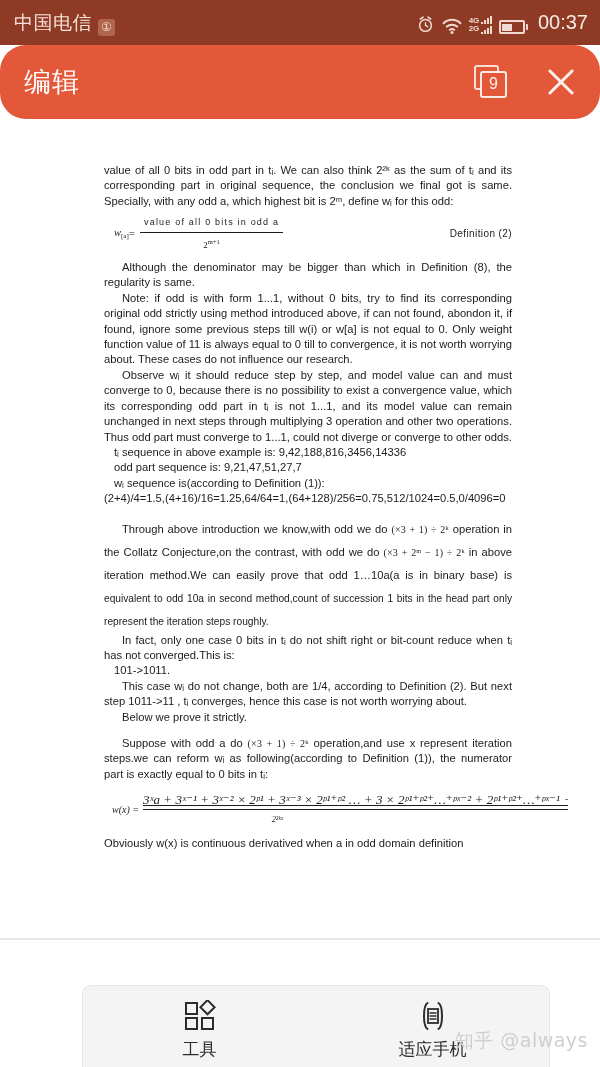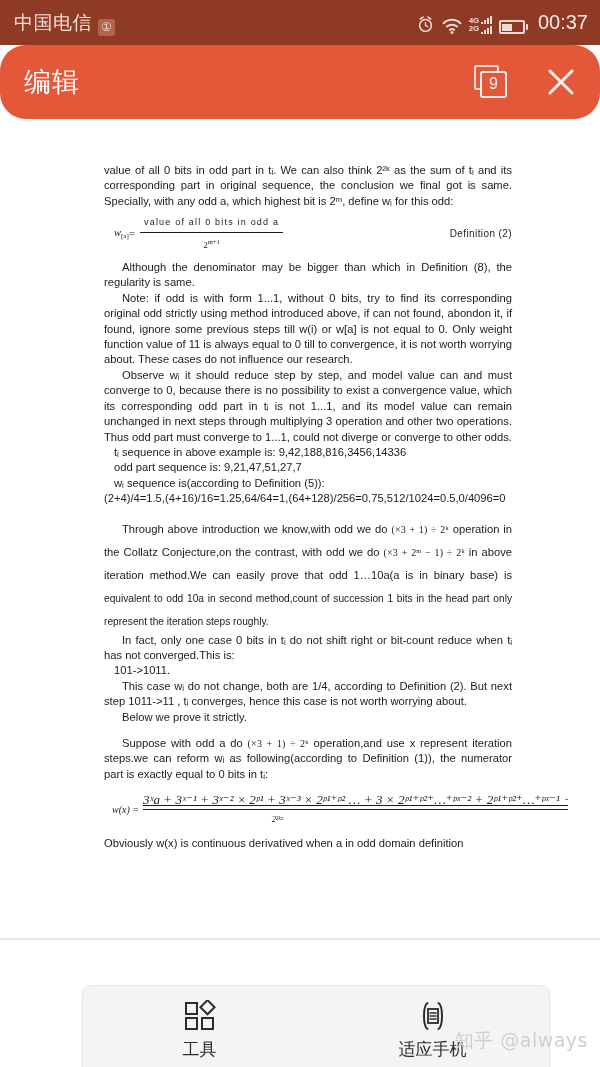--- a/index.html
+++ b/index.html
@@ -434,21 +434,21 @@
             </span>
           </span>
           <span class="deflabel">Definition   (2)</span>
         </div>
 
         <p class="ind">Although the denominator may be bigger than which in Definition (8), the regularity is same.</p>
         <p class="ind">Note: if odd is with form 1...1, without 0 bits, try to find its corresponding original odd strictly using method introduced above, if can not found, abondon it, if found, ignore some previous steps till w(i) or w[a] is not equal to 0. Only weight function value of 11 is always equal to 0 till to convergence, it is not worth worrying about. These cases do not influence our research.</p>
         <p class="ind">Observe wᵢ it should reduce step by step, and model value can and must converge to 0, because there is no possibility to exist a convergence value, which its corresponding odd part in tᵢ is not 1...1, and its model value can remain unchanged in next steps through multiplying 3 operation and other two operations. Thus odd part must converge to 1...1, could not diverge or converge to other odds.</p>
         <p class="hang">tᵢ sequence in above example is: 9,42,188,816,3456,14336</p>
         <p class="hang">odd part sequence is: 9,21,47,51,27,7</p>
-        <p class="hang">wᵢ sequence is(according to Definition (5)):</p>
+        <p class="hang">wᵢ sequence is(according to Definition (1)):</p>
         <p>(2+4)/4=1.5,(4+16)/16=1.25,64/64=1,(64+128)/256=0.75,512/1024=0.5,0/4096=0</p>
 
         <p class="wide ind" style="margin-top:11px;">
           <span>Through above introduction we know,with odd we do </span><span class="mathinline">(×3 + 1) ÷ 2ᵏ</span><span> operation in the Collatz Conjecture,on the contrast, with odd we do </span><span class="mathinline">(×3 + 2ᵐ − 1) ÷ 2ᵏ</span><span> in above iteration method.We can easily prove that odd 1…10a(a is in binary base) is </span><span style="font-size:10.2px;">equivalent to odd 10a in second method,count of succession 1 bits in the head part only represent the iteration steps roughly.</span>
         </p>
 
         <p class="ind">In fact, only one case 0 bits in tᵢ do not shift right or bit-count reduce when tᵢ has not converged.This is:</p>
         <p class="hang">101-&gt;1011.</p>
         <p class="ind">This case wᵢ do not change, both are 1/4, according to Definition (2). But next step 1011-&gt;11 , tᵢ converges, hence this case is not worth worrying about.</p>
         <p class="ind">Below we prove it strictly.</p>

